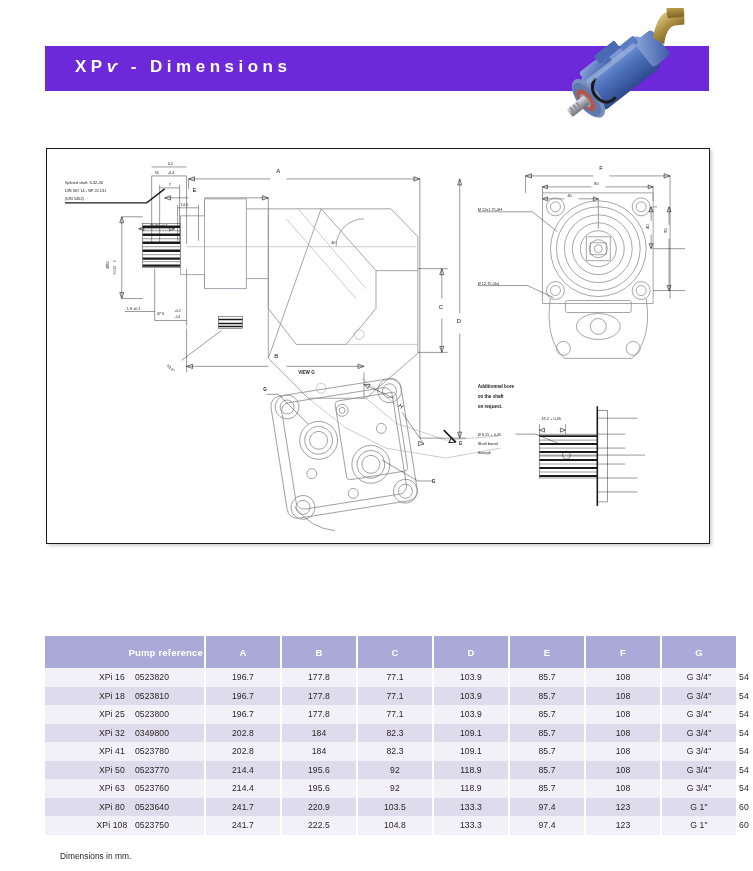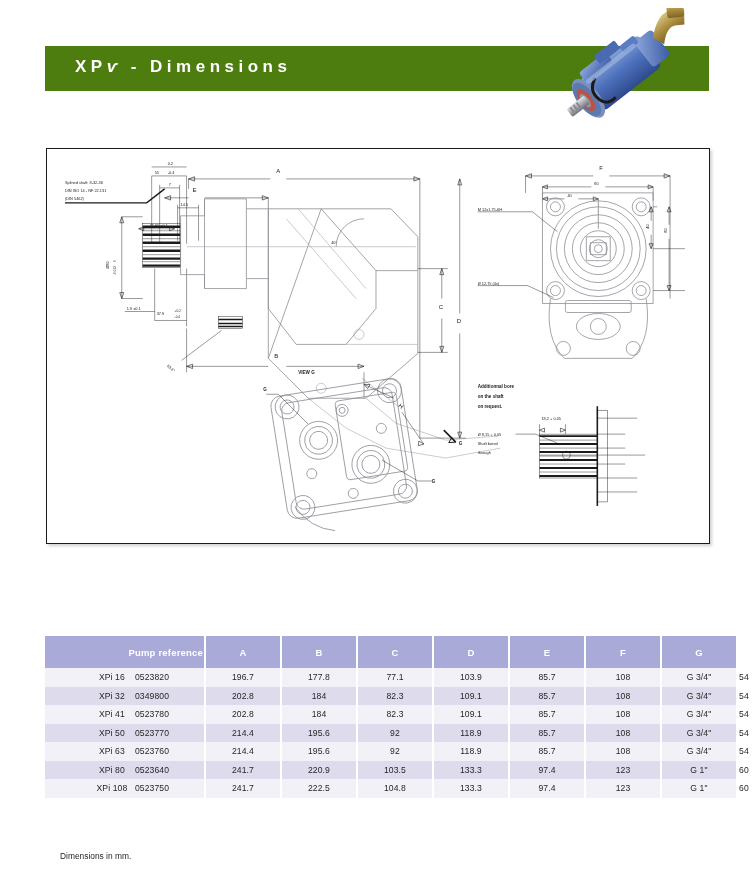--- a/index.html
+++ b/index.html
@@ -15,21 +15,21 @@
     overflow: hidden;
   }
 
   
   #header-band {
     position: absolute;
     left: 45px;
     top: 46px;
     width: 664px;
     height: 45px;
-    background: #4d7c0f;
+    background: #6d28d9;
   }
   #header-title {
     position: absolute;
     left: 30px;
     top: 11px;
     color: #ffffff;
     font-size: 17px;
     letter-spacing: 4.5px;
     font-weight: bold;
     white-space: nowrap;
@@ -429,20 +429,42 @@
           <td>196.7</td>
           <td>177.8</td>
           <td>77.1</td>
           <td>103.9</td>
           <td>85.7</td>
           <td>108</td>
           <td>G 3/4"</td>
           <td>54</td>
         </tr>
         <tr class="even">
+          <td class="ref"><span class="model">XPi 18</span><span class="code">0523810</span></td>
+          <td>196.7</td>
+          <td>177.8</td>
+          <td>77.1</td>
+          <td>103.9</td>
+          <td>85.7</td>
+          <td>108</td>
+          <td>G 3/4"</td>
+          <td>54</td>
+        </tr>
+        <tr class="odd">
+          <td class="ref"><span class="model">XPi 25</span><span class="code">0523800</span></td>
+          <td>196.7</td>
+          <td>177.8</td>
+          <td>77.1</td>
+          <td>103.9</td>
+          <td>85.7</td>
+          <td>108</td>
+          <td>G 3/4"</td>
+          <td>54</td>
+        </tr>
+        <tr class="even">
           <td class="ref"><span class="model">XPi 32</span><span class="code">0349800</span></td>
           <td>202.8</td>
           <td>184</td>
           <td>82.3</td>
           <td>109.1</td>
           <td>85.7</td>
           <td>108</td>
           <td>G 3/4"</td>
           <td>54</td>
         </tr>

